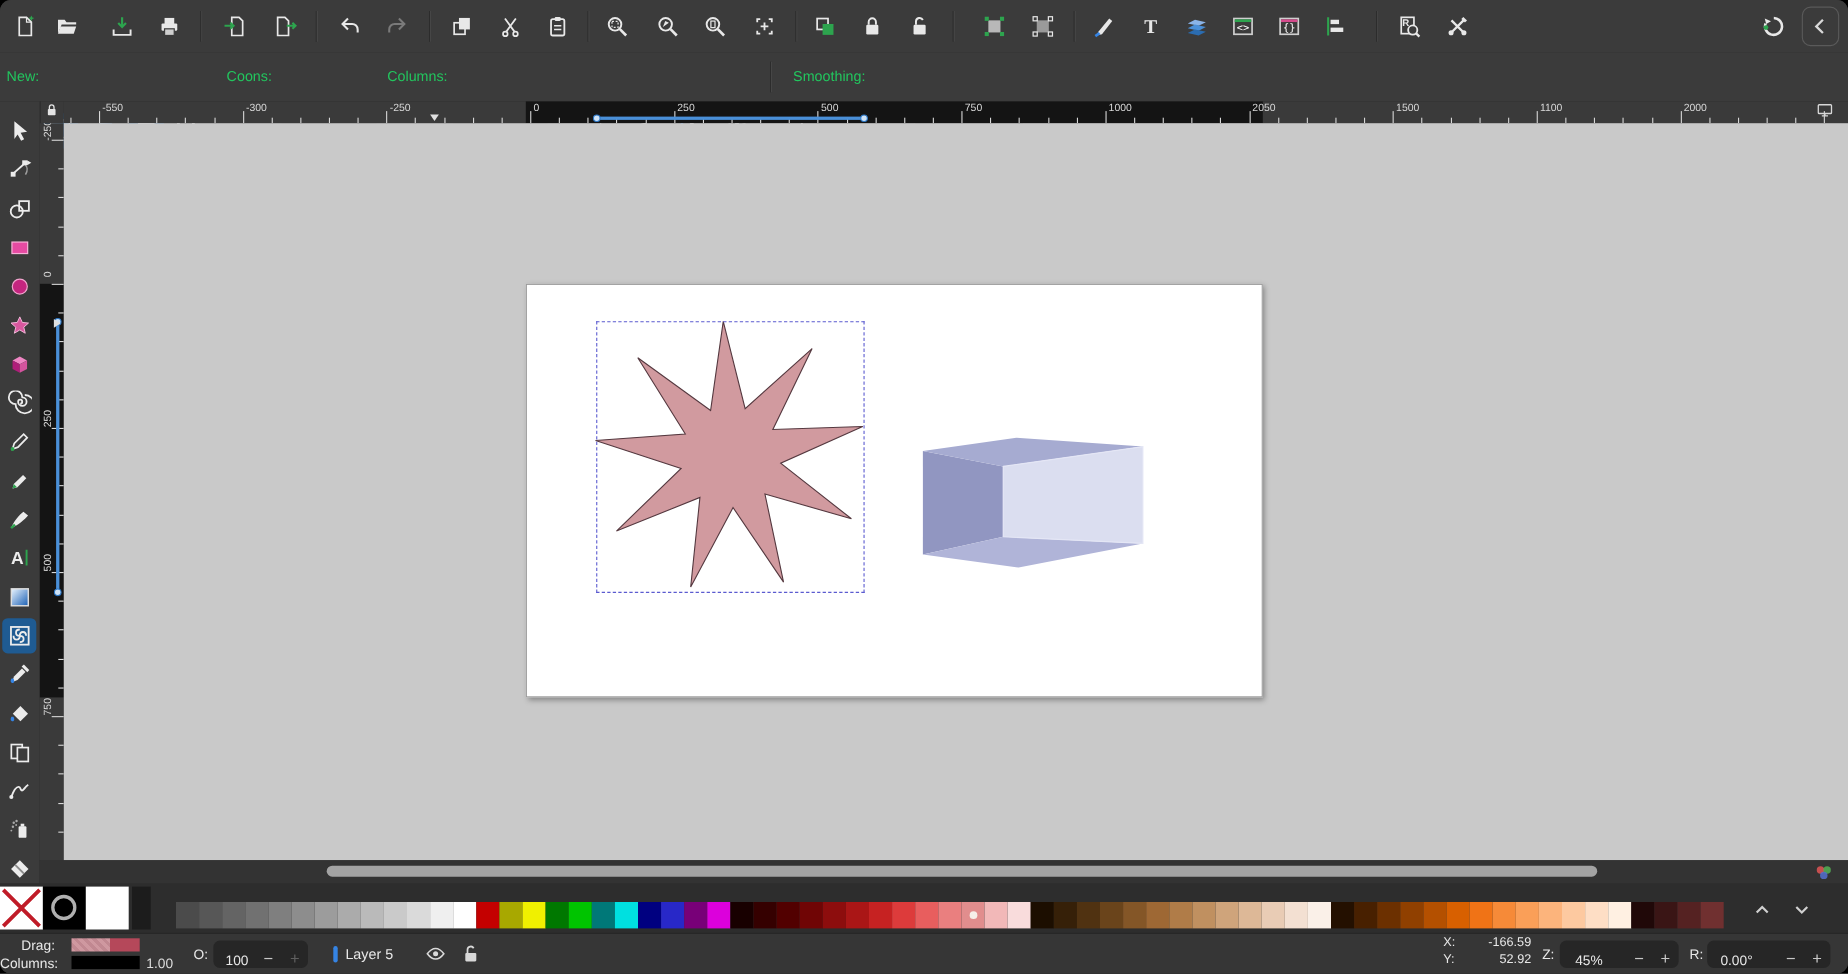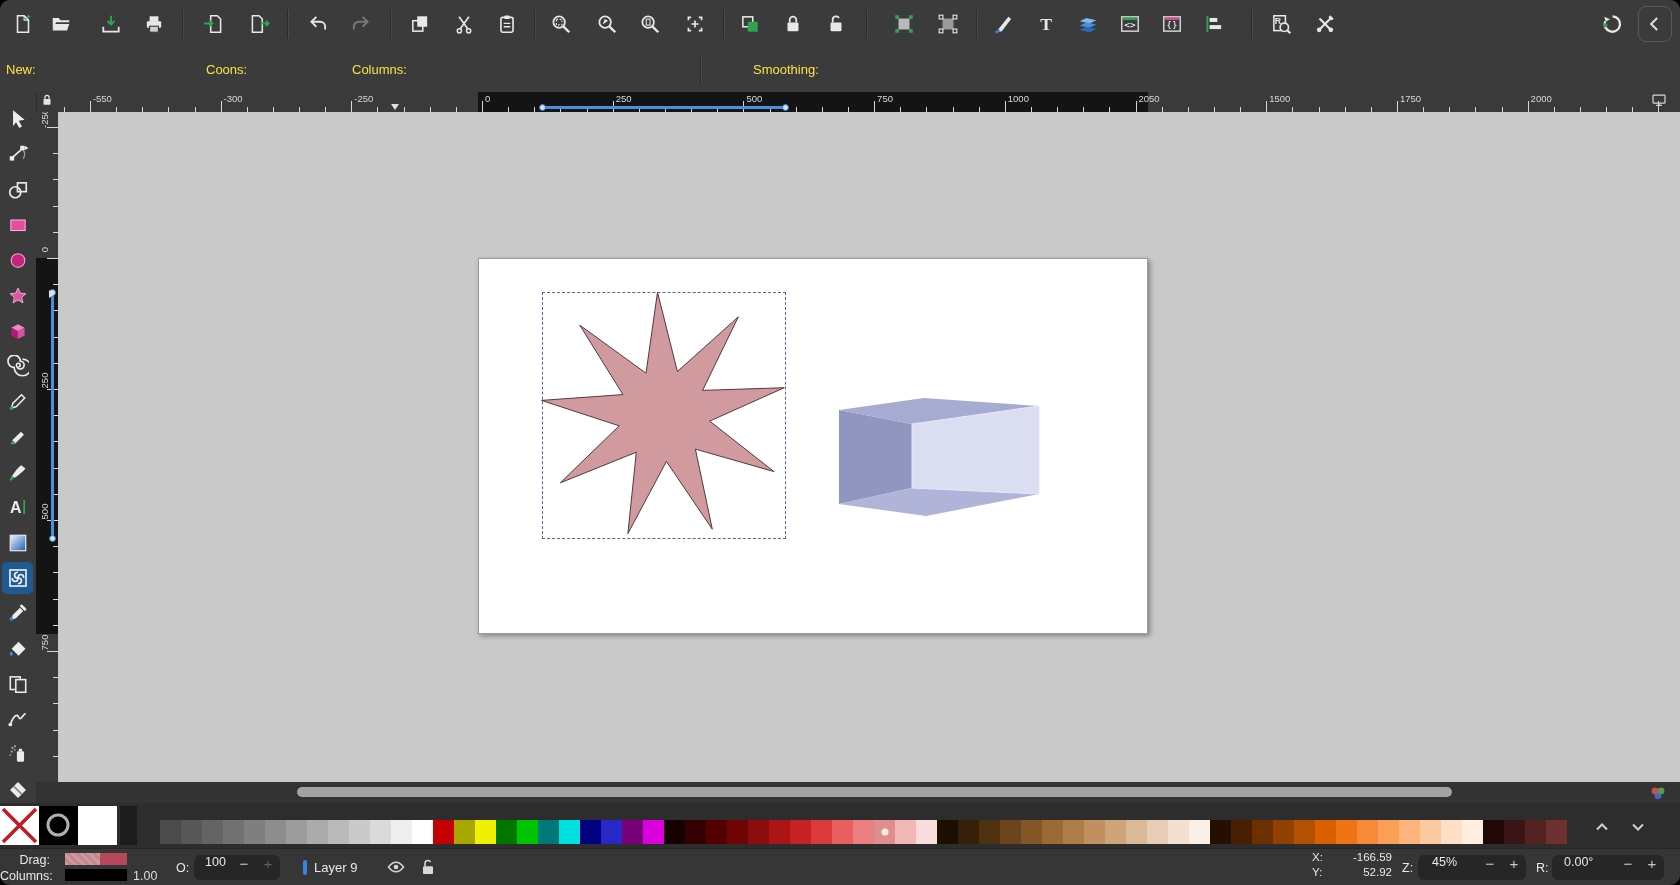--- a/index.html
+++ b/index.html
@@ -5,21 +5,21 @@
   html,body{margin:0;padding:0;background:#000;}
   #win{position:relative;width:1680px;height:885px;background:#353535;overflow:hidden;
        border-radius:10px;font-family:"Liberation Sans",sans-serif;color:#e8e8e8;}
   .abs{position:absolute;}
   
   #row1{left:0;top:0;width:1680px;height:48px;background:#3b3b3b;border-bottom:1px solid #2a2a2a;}
   #row2{left:0;top:48px;width:1680px;height:44px;background:#3b3b3b;border-bottom:1px solid #242424;}
   .tbicon{position:absolute;width:26px;height:26px;top:11px;display:flex;align-items:center;justify-content:center;}
   .tbicon svg{width:22px;height:22px;}
   .tbsep{position:absolute;top:10px;width:1px;height:28px;background:#2c2c2c;border-right:1px solid #4a4a4a;}
-  .lbl{position:absolute;top:0;height:43px;line-height:43px;font-size:13px;color:#fde047;}
+  .lbl{position:absolute;top:0;height:43px;line-height:43px;font-size:13px;color:#22c55e;}
   .btn32{position:absolute;top:55px;width:32px;height:32px;border-radius:6px;display:flex;align-items:center;justify-content:center;}
   .btn32 svg{width:20px;height:20px;}
   .btn32.sel{background:#1f5b92;}
   .spin{position:absolute;top:55px;height:31px;background:#262626;border-radius:6px;display:flex;align-items:center;font-size:13px;}
   .spin .val{padding-left:12px;flex:1;color:#f0f0f0;}
   .spin .minus,.spin .plus{width:26px;text-align:center;font-size:16px;color:#c8c8c8;cursor:default;}
   .spin .dim{color:#666;}
   .icon24{position:absolute;top:58px;width:26px;height:26px;display:flex;align-items:center;justify-content:center;}
   .icon24 svg{width:22px;height:22px;}
   #dropdown{position:absolute;left:831px;top:53px;width:98px;height:34px;background:#262626;
@@ -60,21 +60,21 @@
   .psw{width:21px;height:24px;position:relative;}
   .psw .dot{position:absolute;left:50%;top:50%;width:7px;height:7px;border-radius:50%;
             background:#f6efe9;transform:translate(-50%,-50%);}
   .pchev{position:absolute;top:14px;width:24px;height:24px;}
   
   #statusbar{left:0;top:848px;width:1680px;height:37px;background:#363636;border-top:1px solid #262626;font-size:12.5px;}
   .sb{position:absolute;white-space:nowrap;}
   .swatch{position:absolute;height:12px;display:flex;}
   #fillsw{left:65px;top:4px;width:62px;}
   #strokesw{left:65px;top:20px;width:62px;background:#000;}
-  .sbspin{position:absolute;background:#262626;border-radius:6px;display:flex;align-items:flex-start;font-size:12.5px;}
+  .sbspin{position:absolute;background:#262626;border-radius:6px;display:flex;align-items:flex-end;font-size:12.5px;}
   .sbspin .minus,.sbspin .plus{width:24px;text-align:center;font-size:15px;color:#c8c8c8;}
   .sbspin .dim{color:#5f5f5f;}
   #layerbar{left:303px;top:11px;width:4px;height:15px;background:#3584e4;border-radius:2px;}
   .sicon{position:absolute;width:20px;height:20px;}
   .xy{font-size:11.5px;color:#e8e8e8;}
   b{color:#fff;}
 </style>
 </head>
 <body>
 
@@ -370,21 +370,21 @@
         </svg>
       </span>
     <div class="tbsep" style="left:700px;top:8px"></div>
     <span class="icon24" style="left:716px">
         <svg viewBox="0 0 20 20" width="20" height="20">
           <path d="M10 2.6L18.3 17H1.7z" fill="#f0f0f0"></path>
           <rect x="9.1" y="7.5" width="1.8" height="5" fill="#333"></rect>
           <circle cx="10" cy="14.6" r="1.1" fill="#333"></circle>
         </svg>
       </span>
-    <span class="lbl" style="left:753px">Smoothing:</span>
+    <span class="lbl" style="left:721px">Smoothing:</span>
     <div id="dropdown">
       <span class="dval">Coons</span>
       <span class="arr"></span>
     </div>
   </div>
 
   <div id="corner" class="abs">
       <span><svg viewBox="0 0 20 20" width="20" height="20">
           <rect x="5" y="8.7" width="10" height="8" rx="1" fill="#e4e4e4"></rect>
           <path d="M7 8.7V6.3a3 3 0 016 0v2.4" fill="none" stroke="#e4e4e4" stroke-width="1.7"></path>
@@ -457,21 +457,21 @@
       <div class="tlabel" style="left: 34.9px; top: 1px;">-550</div>
       <div class="tlabel" style="left: 165.6px; top: 1px;">-300</div>
       <div class="tlabel" style="left: 296.3px; top: 1px;">-250</div>
       <div class="tlabel" style="left: 427px; top: 1px;">0</div>
       <div class="tlabel" style="left: 557.7px; top: 1px;">250</div>
       <div class="tlabel" style="left: 688.4px; top: 1px;">500</div>
       <div class="tlabel" style="left: 819.1px; top: 1px;">750</div>
       <div class="tlabel" style="left: 949.8px; top: 1px;">1000</div>
       <div class="tlabel" style="left: 1080.5px; top: 1px;">2050</div>
       <div class="tlabel" style="left: 1211.2px; top: 1px;">1500</div>
-      <div class="tlabel" style="left: 1341.9px; top: 1px;">1750</div>
+      <div class="tlabel" style="left: 1341.9px; top: 1px;">1100</div>
       <div class="tlabel" style="left: 1472.6px; top: 1px;">2000</div>
       <div class="selband" style="left: 484px; top: 14px; width: 244px; height: 3px;"></div>
       <div class="bhandle" style="left: 481px; top: 12px;"></div>
       <div class="bhandle" style="left: 724px; top: 12px;"></div>
       <div style="position: absolute; left: 333px; top: 12px; width: 0px; height: 0px; border-left: 4px solid transparent; border-right: 4px solid transparent; border-top: 6px solid rgb(224, 224, 224);"></div>
     </div>
   <div id="monitorbox" class="abs">
       <span><svg viewBox="0 0 20 20" width="20" height="20">
           <rect x="2.5" y="4" width="15" height="10" rx="1" fill="none" stroke="#d8d8d8" stroke-width="1.5"></rect>
           <path d="M10 14v2.6M6.5 16.6h7" stroke="#d8d8d8" stroke-width="1.5"></path>
@@ -733,21 +733,21 @@
     </div>
     <div id="strokesw" class="swatch" style="background: rgb(0, 0, 0);"></div>
     <span class="sb" style="left:133px;top:20px;color:#dcdcdc">1.00</span>
     <span class="sb" style="left:176px;top:12px">O:</span>
     <div class="sbspin" style="left:194px;top:6px;width:86px;height:25px">
       <span style="padding-left:11px;flex:1">100</span>
       <span class="minus">−</span>
       <span class="plus dim">+</span>
     </div>
     <div id="layerbar" class="abs"></div>
-    <span class="sb" style="left:314px;top:11px;font-size:13px">Layer 9</span>
+    <span class="sb" style="left:314px;top:11px;font-size:13px">Layer 5</span>
     <span class="sicon" style="left:386px;top:8px"><svg viewBox="0 0 20 20" width="20" height="20">
           <path d="M2.5 10C5 6.6 7.9 5.2 10 5.2s5 1.4 7.5 4.8C15 13.4 12.1 14.8 10 14.8S5 13.4 2.5 10z" fill="none" stroke="#d8d8d8" stroke-width="1.4"></path>
           <circle cx="10" cy="10" r="2.3" fill="#d8d8d8"></circle>
         </svg></span>
     <span class="sicon" style="left:418px;top:8px"><svg viewBox="0 0 20 20" width="20" height="20">
           <rect x="5" y="9.3" width="10" height="7.7" rx="1" fill="#d8d8d8"></rect>
           <path d="M7 9.3V6.4a3 3 0 015.6-1.4" fill="none" stroke="#d8d8d8" stroke-width="1.6"></path>
         </svg></span>
     <span class="sb xy" style="left:1312px;top:2px">X:</span>
     <span class="sb xy" style="left:1330px;top:2px;width:62px;text-align:right">-166.59</span>

